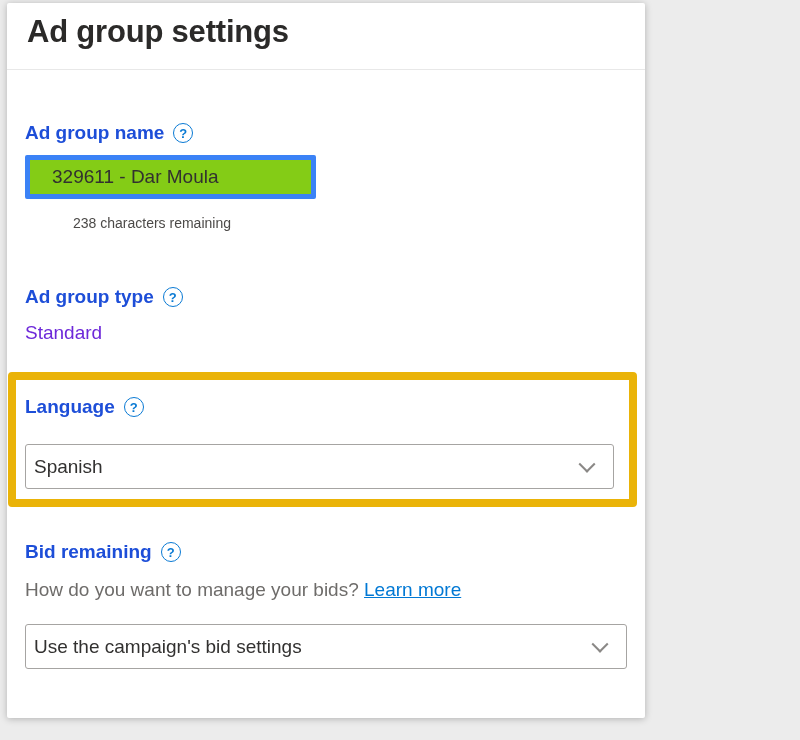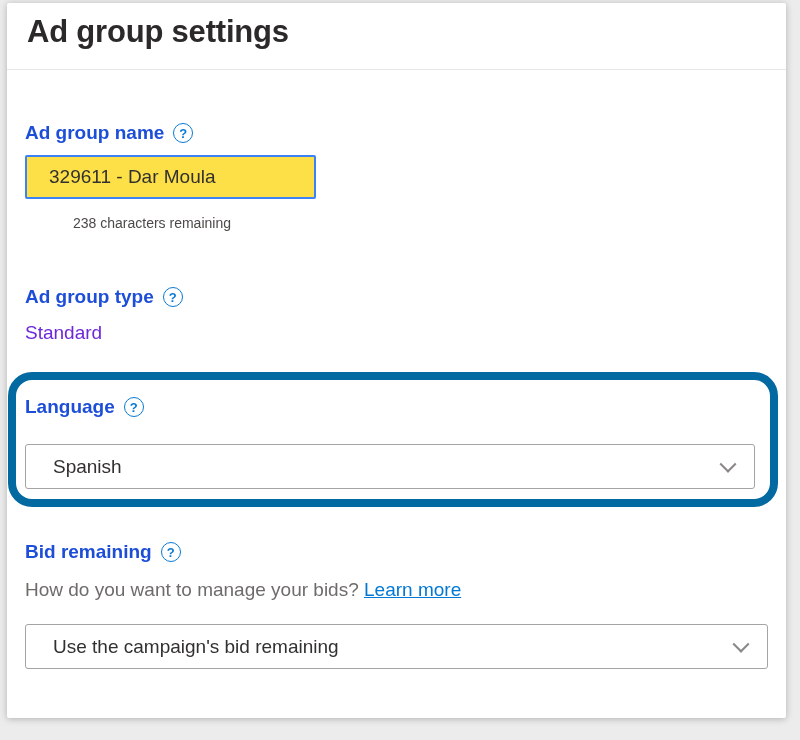--- a/index.html
+++ b/index.html
@@ -5,21 +5,21 @@
   * { box-sizing: border-box; margin: 0; padding: 0; }
   html, body {
     width: 800px; height: 740px;
     background: #ececec;
     font-family: "Liberation Sans", sans-serif;
     overflow: hidden;
   }
   .card {
     position: absolute;
     left: 7px; top: 3px;
-    width: 779px; height: 715px;
+    width: 638px; height: 715px;
     background: #ffffff;
     border-radius: 2px;
     box-shadow: 0 1px 7px rgba(0,0,0,0.25);
   }
   .card-header {
     height: 67px;
     padding: 11px 20px 0 20px;
     border-bottom: 1px solid #e8e8e8;
   }
   .page-title {
@@ -52,65 +52,65 @@
     font-size: 13px;
     font-weight: 600;
     cursor: pointer;
     flex: none;
   }
   .section-name { margin-top: 52px; }
   .text-input {
     display: block;
     margin-top: 11px;
     width: 291px; height: 44px;
-    border: 2px solid #3b82f6;
+    border: 5px solid #3b82f6;
     border-radius: 2px;
     padding: 0 10px 0 22px;
     font-family: "Liberation Sans", sans-serif;
     font-size: 19px;
     color: #323130;
-    background: #fde047;
+    background: #84cc16;
     outline: none;
   }
   .helper-text {
     margin: 13px 0 0 48px;
     font-size: 14px;
     color: #4c4a48;
     line-height: 22px;
   }
   .section-type { margin-top: 52px; }
   .static-value {
     margin-top: 14px;
     font-size: 19px;
     color: #6d28d9;
     line-height: 22px;
   }
   .highlight-box {
     margin: 28px -10px 0 -17px;
-    border: 8px solid #0369a1;
-    border-radius: 24px;
+    border: 8px solid #eab308;
+    border-radius: 4px;
     padding: 16px 15px 10px 9px;
   }
   .desc-text {
     margin-top: 16px;
     font-size: 19px;
     color: #6e6c6a;
     line-height: 22px;
   }
   .dropdown {
     margin-top: 26px;
     height: 45px;
     width: 100%;
     background: #fff;
     border: 1px solid #a6a4a2;
     border-radius: 3px;
     display: flex;
     align-items: center;
     justify-content: space-between;
-    padding: 0 20px 0 27px;
+    padding: 0 20px 0 8px;
     cursor: pointer;
   }
   .dropdown-value {
     font-size: 19px;
     color: #323130;
   }
   .chevron {
     width: 12px; height: 12px;
     border-right: 2px solid #8a8886;
     border-bottom: 2px solid #8a8886;
@@ -169,19 +169,19 @@
     <section class="section-bid">
       <div class="label-row">
         <span class="field-label">Bid remaining</span>
         <span class="help">?</span>
       </div>
       <p class="desc-text">
         <span>How do you want to manage your bids?</span>
         <a class="link">Learn more</a>
       </p>
       <div class="dropdown" role="combobox">
-        <span class="dropdown-value">Use the campaign's bid remaining</span>
+        <span class="dropdown-value">Use the campaign's bid settings</span>
         <span class="chevron"></span>
       </div>
     </section>
 
   </div>
 </div>
 
 </body></html>

